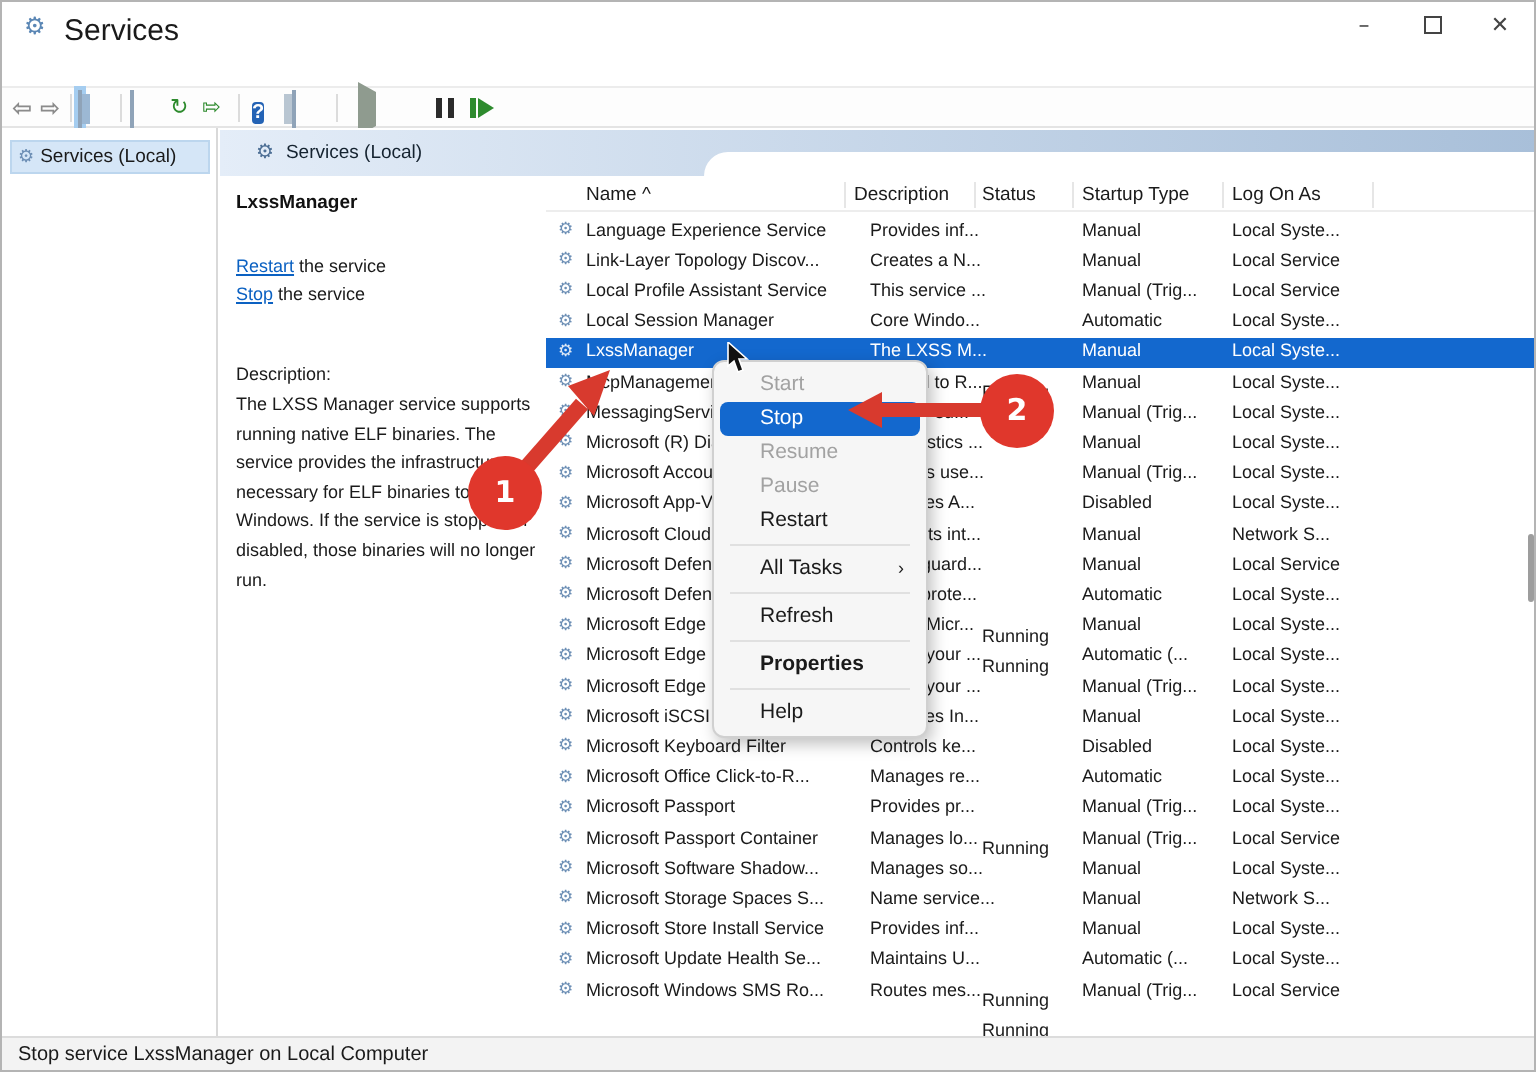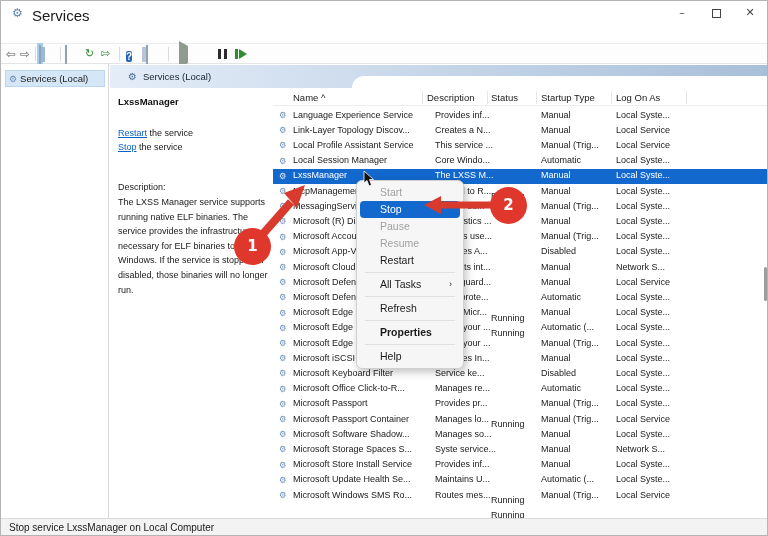--- a/index.html
+++ b/index.html
@@ -328,21 +328,21 @@
             <span class="gear">⚙</span>
             <span class="name">Microsoft iSCSI Initiator Serv...</span>
             <span class="desc">Manages In...</span>
             <span class="status"></span>
             <span class="startup">Manual</span>
             <span class="logon">Local Syste...</span>
           </div>
           <div class="lrow" style="top: 258.4px;">
             <span class="gear">⚙</span>
             <span class="name">Microsoft Keyboard Filter</span>
-            <span class="desc">Service ke...</span>
+            <span class="desc">Controls ke...</span>
             <span class="status"></span>
             <span class="startup">Disabled</span>
             <span class="logon">Local Syste...</span>
           </div>
           <div class="lrow" style="top: 273.6px;">
             <span class="gear">⚙</span>
             <span class="name">Microsoft Office Click-to-R...</span>
             <span class="desc">Manages re...</span>
             <span class="status">Running</span>
             <span class="startup">Automatic</span>
@@ -368,21 +368,21 @@
             <span class="gear">⚙</span>
             <span class="name">Microsoft Software Shadow...</span>
             <span class="desc">Manages so...</span>
             <span class="status"></span>
             <span class="startup">Manual</span>
             <span class="logon">Local Syste...</span>
           </div>
           <div class="lrow" style="top: 334.4px;">
             <span class="gear">⚙</span>
             <span class="name">Microsoft Storage Spaces S...</span>
-            <span class="desc">Syste service...</span>
+            <span class="desc">Name service...</span>
             <span class="status"></span>
             <span class="startup">Manual</span>
             <span class="logon">Network S...</span>
           </div>
           <div class="lrow" style="top: 349.6px;">
             <span class="gear">⚙</span>
             <span class="name">Microsoft Store Install Service</span>
             <span class="desc">Provides inf...</span>
             <span class="status">Running</span>
             <span class="startup">Manual</span>
@@ -405,22 +405,22 @@
             <span class="logon">Local Service</span>
           </div>
         </div>
       <div class="scrollthumb" style="top:178px"></div>
     </div>
   </div>
 
   <div class="cmenu" id="cmenu">
       <div class="mi disabled">Start</div>
       <div class="mi highlight">Stop</div>
+      <div class="mi disabled">Resume</div>
       <div class="mi disabled">Pause</div>
-      <div class="mi disabled">Resume</div>
       <div class="mi">Restart</div>
       <div class="msep"></div>
       <div class="mi">All Tasks<span class="sub">›</span></div>
       <div class="msep"></div>
       <div class="mi">Refresh</div>
       <div class="msep"></div>
       <div class="mi bold">Properties</div>
       <div class="msep"></div>
       <div class="mi">Help</div>
     </div>

